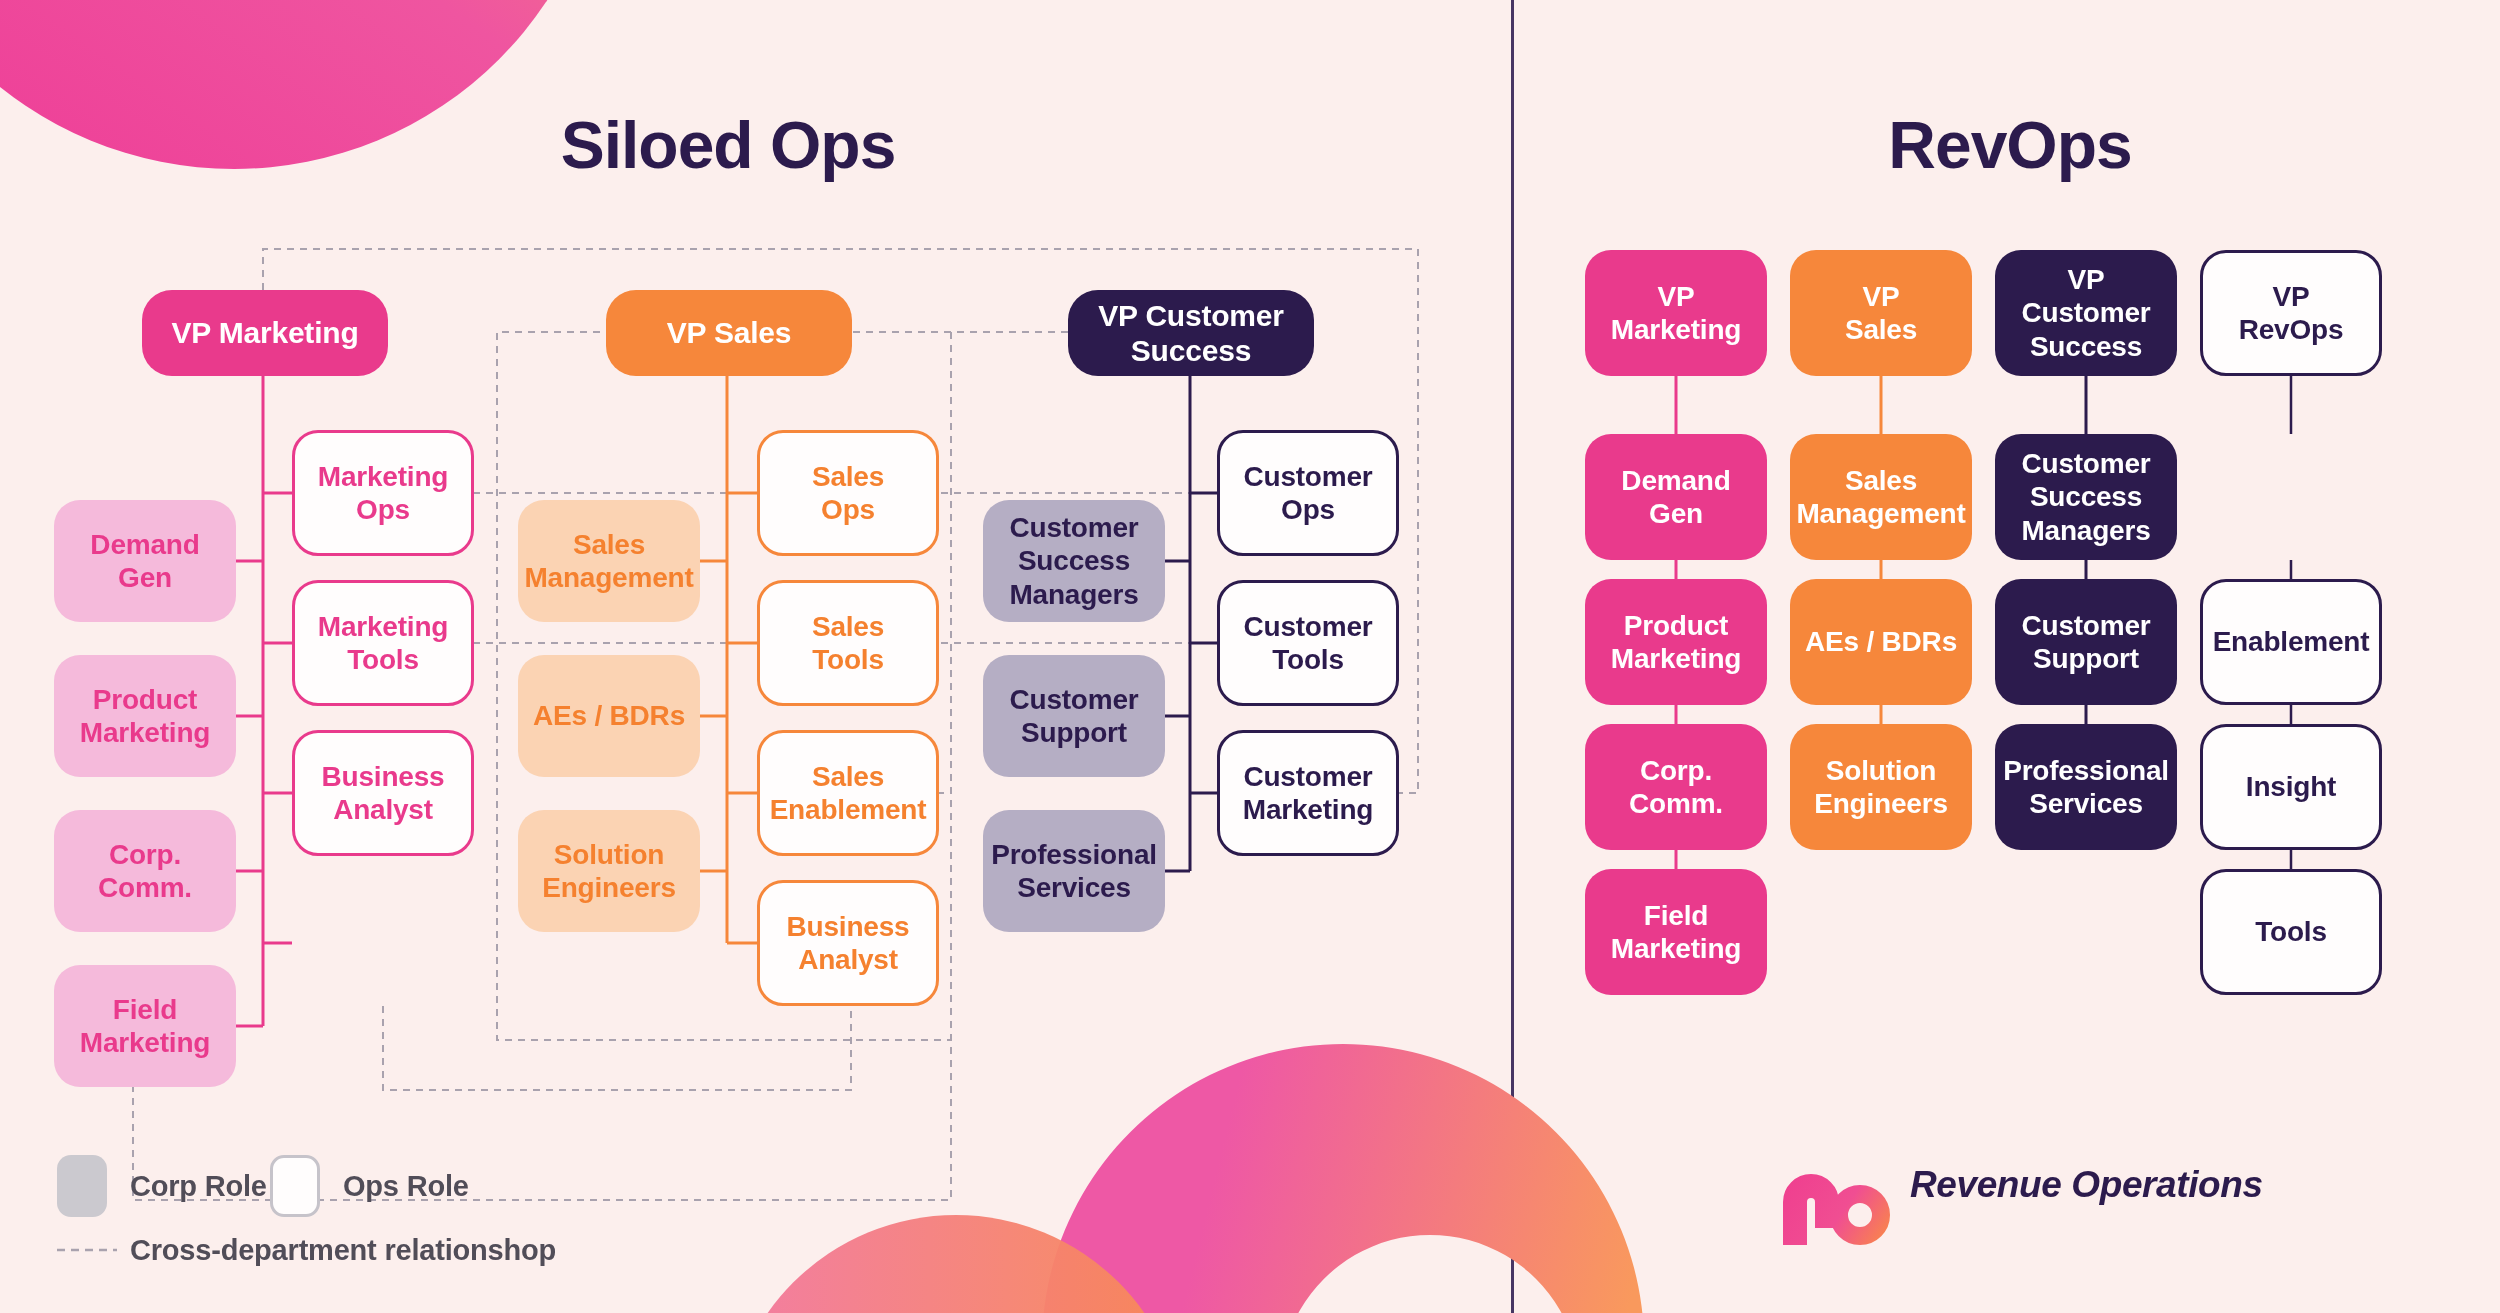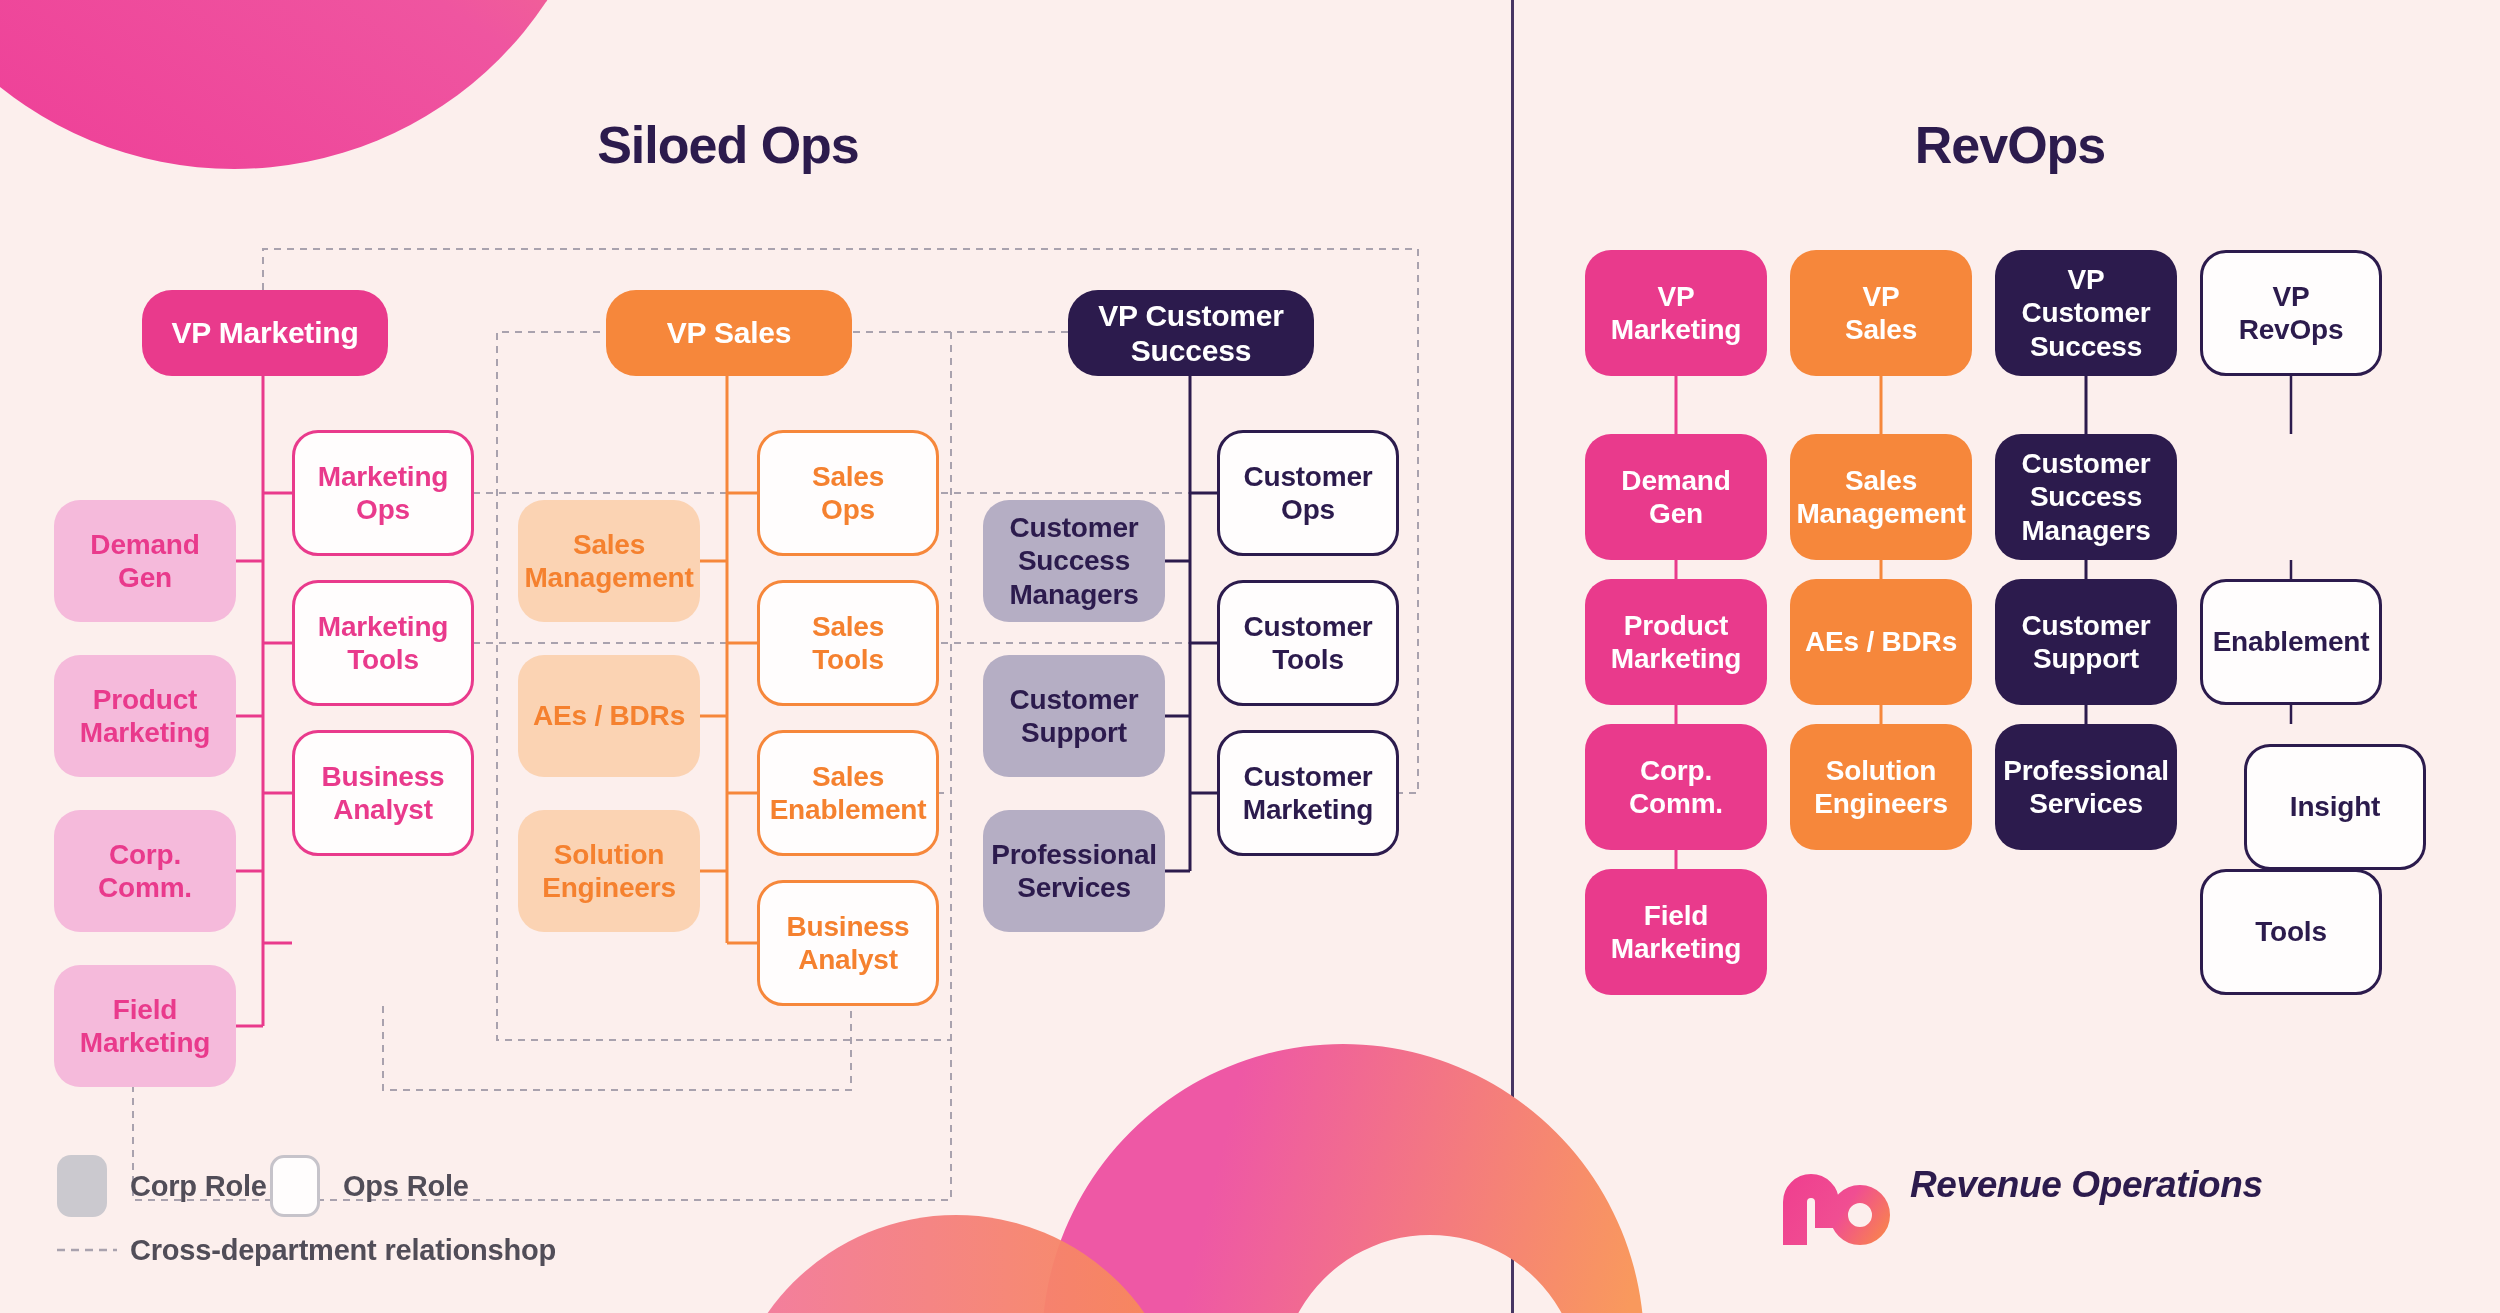--- a/index.html
+++ b/index.html
@@ -12,21 +12,21 @@
   .blob-tl{
     position:absolute;left:-141px;top:-581px;width:750px;height:750px;border-radius:50%;
     background:linear-gradient(215deg,#F8996D 8%,#EF55A0 55%,#EE3E97 95%);
   }
   .divider{position:absolute;left:1511px;top:0;width:3px;height:1313px;background:#473563;}
   svg.layer{position:absolute;left:0;top:0;}
   
   .big-title{
     position:absolute;top:95px;width:600px;height:100px;
     display:flex;align-items:center;justify-content:center;
-    font-size:52px;font-weight:800;color:#2C1B4D;letter-spacing:-1px;
+    font-size:66px;font-weight:800;color:#2C1B4D;letter-spacing:-1px;
   }
   
   .box{
     position:absolute;display:flex;align-items:center;justify-content:center;
     text-align:center;white-space:pre-line;
     font-weight:700;font-size:28px;line-height:1.18;letter-spacing:-.2px;
     border-radius:26px;box-sizing:border-box;padding:6px;
   }
   .w182{width:182px;}
   .h126{height:126px;}
@@ -182,21 +182,21 @@
 Success
 Managers</div>
   <div class="box w182 h126 nv-f" style="left:1995px;top:579px;">Customer
 Support</div>
   <div class="box w182 h126 nv-f" style="left:1995px;top:724px;">Professional
 Services</div>
 
   <div class="box w182 h126 nv-ops" style="left:2200px;top:250px;">VP
 RevOps</div>
   <div class="box w182 h126 nv-ops" style="left:2200px;top:579px;">Enablement</div>
-  <div class="box w182 h126 nv-ops" style="left:2200px;top:744px;margin-left:44px;">Insight</div>
+  <div class="box w182 h126 nv-ops" style="left:2200px;top:724px;">Insight</div>
   <div class="box w182 h126 nv-ops" style="left:2200px;top:869px;">Tools</div>
 
   <div class="legend-swatch legend-core" style="left:57px;top:1155px;"></div>
   <div class="legend-label" style="left:130px;top:1155px;">Corp Role</div>
   <div class="legend-swatch legend-ops" style="left:270px;top:1155px;"></div>
   <div class="legend-label" style="left:343px;top:1155px;">Ops Role</div>
   <svg class="layer" style="left:57px;top:1240px;" width="60" height="20" viewBox="0 0 60 20">
     <path d="M0,10 H60" stroke="#A9A2AE" stroke-width="2.5" stroke-dasharray="8 6" fill="none"></path>
   </svg>
   <div class="legend-label" style="left:130px;top:1219px;">Cross-department relationshop</div>

